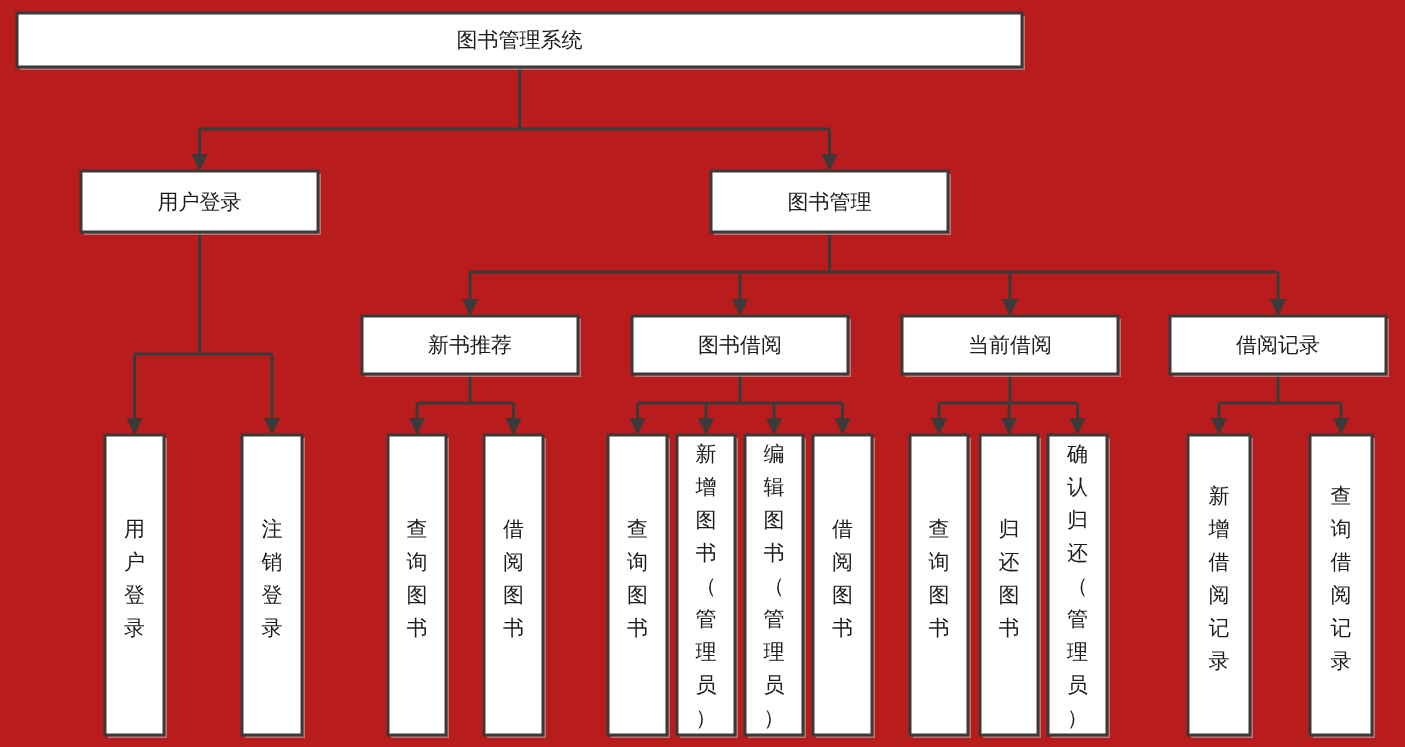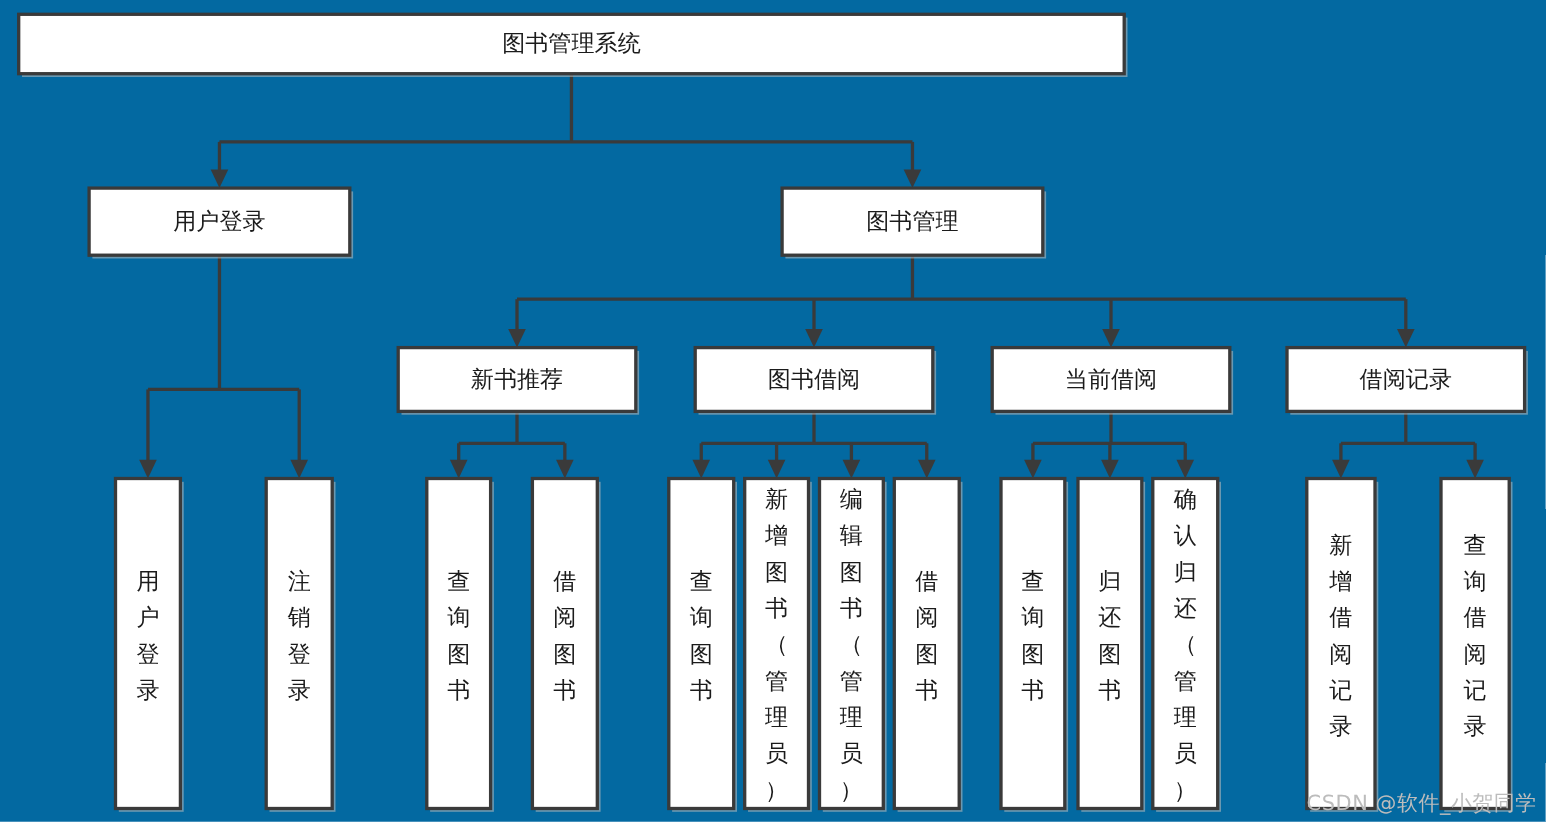--- a/index.html
+++ b/index.html
@@ -11,21 +11,21 @@
   body {
     width: 1405px;
     height: 747px;
     overflow: hidden;
     font-family: "DejaVu Sans", "Liberation Sans", sans-serif;
   }
   #diagram-root {
     position: relative;
     width: 1405px;
     height: 747px;
-    background: #0369a1;
+    background: #b91c1c;
   }
   svg#flow-svg {
     position: absolute;
     left: 0;
     top: 0;
     width: 1405px;
     height: 747px;
     display: block;
   }
   .node-box {
@@ -240,14 +240,13 @@
           <rect x="1188" y="435" width="62" height="300" class="node-box"></rect>
           <text x="1219" y="502.5" class="node-label-v"><tspan x="1219" dy="0">新</tspan><tspan x="1219" dy="33">增</tspan><tspan x="1219" dy="33">借</tspan><tspan x="1219" dy="33">阅</tspan><tspan x="1219" dy="33">记</tspan><tspan x="1219" dy="33">录</tspan></text>
         </g>
         <g>
           <rect x="1313" y="438" width="62" height="300" class="node-shadow"></rect>
           <rect x="1310" y="435" width="62" height="300" class="node-box"></rect>
           <text x="1341" y="502.5" class="node-label-v"><tspan x="1341" dy="0">查</tspan><tspan x="1341" dy="33">询</tspan><tspan x="1341" dy="33">借</tspan><tspan x="1341" dy="33">阅</tspan><tspan x="1341" dy="33">记</tspan><tspan x="1341" dy="33">录</tspan></text>
         </g>
       </g>
   </svg>
-  <div class="watermark">CSDN @软件_小贺同学</div>
 </div>
 
 </body></html>

